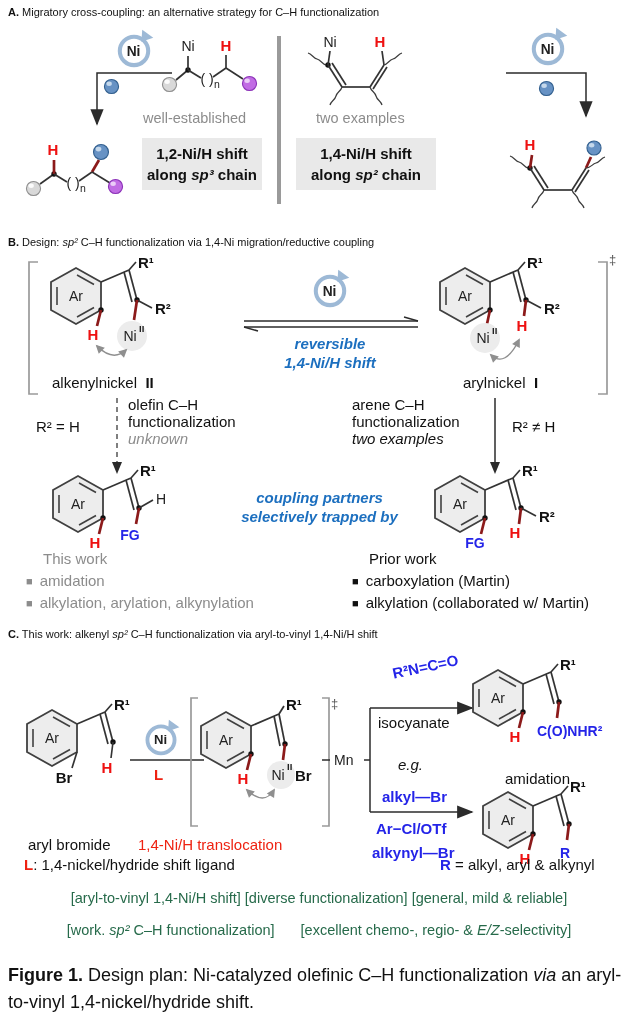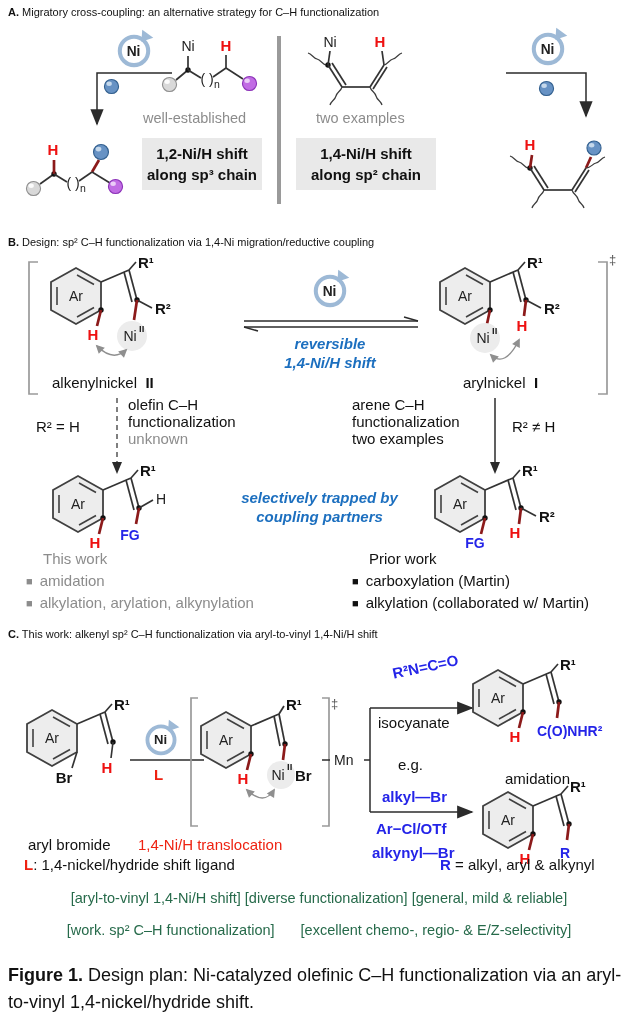--- a/index.html
+++ b/index.html
@@ -1,21 +1,21 @@
 <!DOCTYPE html>
 <html><head>
 <meta charset="utf-8">
 <style>
 *{margin:0;padding:0;box-sizing:border-box}
 html,body{width:638px;height:1024px}
 body{position:relative;background:#fff;overflow:hidden;font-family:"Liberation Sans",sans-serif;color:#111}
 .abs{position:absolute}
 .ttl{font-size:11px}
 .b{font-weight:700}
-.i{}
+.i{font-style:italic}
 .gray{color:#8c8c8c}
 .center{text-align:left}
 .fs14{font-size:14.5px}
 .fs15{font-size:15px}
 .box{background:#e9e9e9;font-weight:700;font-size:15px;line-height:21px;display:flex;flex-direction:column;justify-content:center;text-align:center;height:52px}
 .blue-i{color:#1c6fbf;font-weight:700;font-style:italic;font-size:15px;line-height:19px;text-align:center}
 .reag{color:#2424e8;font-weight:700;font-size:15px}
 .redT{color:#ee2211}
 .greenT{color:#266a4a;font-size:14.5px;white-space:nowrap;text-align:center}
 .cap{font-size:18px;line-height:1.5}
@@ -281,22 +281,22 @@
   <line class="bond" x1="97" y1="46" x2="111" y2="38"></line>
   <text class="atxt" x="114" y="42">H</text>
   <line class="bondr" x1="97" y1="46" x2="94" y2="62"></line>
   <text class="ablue am" x="88" y="78">FG</text>
   <circle class="dot" cx="61" cy="56" r="2.7"></circle>
   <line class="bondr" x1="61" y1="56" x2="57" y2="72"></line>
   <text class="ared" x="53" y="86">H</text>
 </svg>
 
 <div class="abs blue-i" style="left:212px;top:488px;width:215px">
+  <div>coupling partners</div>
   <div>selectively trapped by</div>
-  <div>coupling partners</div>
 </div>
 
 <svg class="abs" style="left:420px;top:462px" width="180" height="112">
   <use href="#sym-ring" x="10" y="10" width="60" height="64"></use>
   <line class="bond" x1="65" y1="28" x2="93" y2="16"></line>
   <line class="bond" x1="93" y1="16" x2="100" y2="8"></line>
   <text class="abold" x="102" y="14">R¹</text>
   <line class="bond" x1="93" y1="16" x2="101" y2="46"></line>
   <line class="bond" x1="88" y1="18" x2="96" y2="48"></line>
   <circle class="dot" cx="101" cy="46" r="2.7"></circle>

